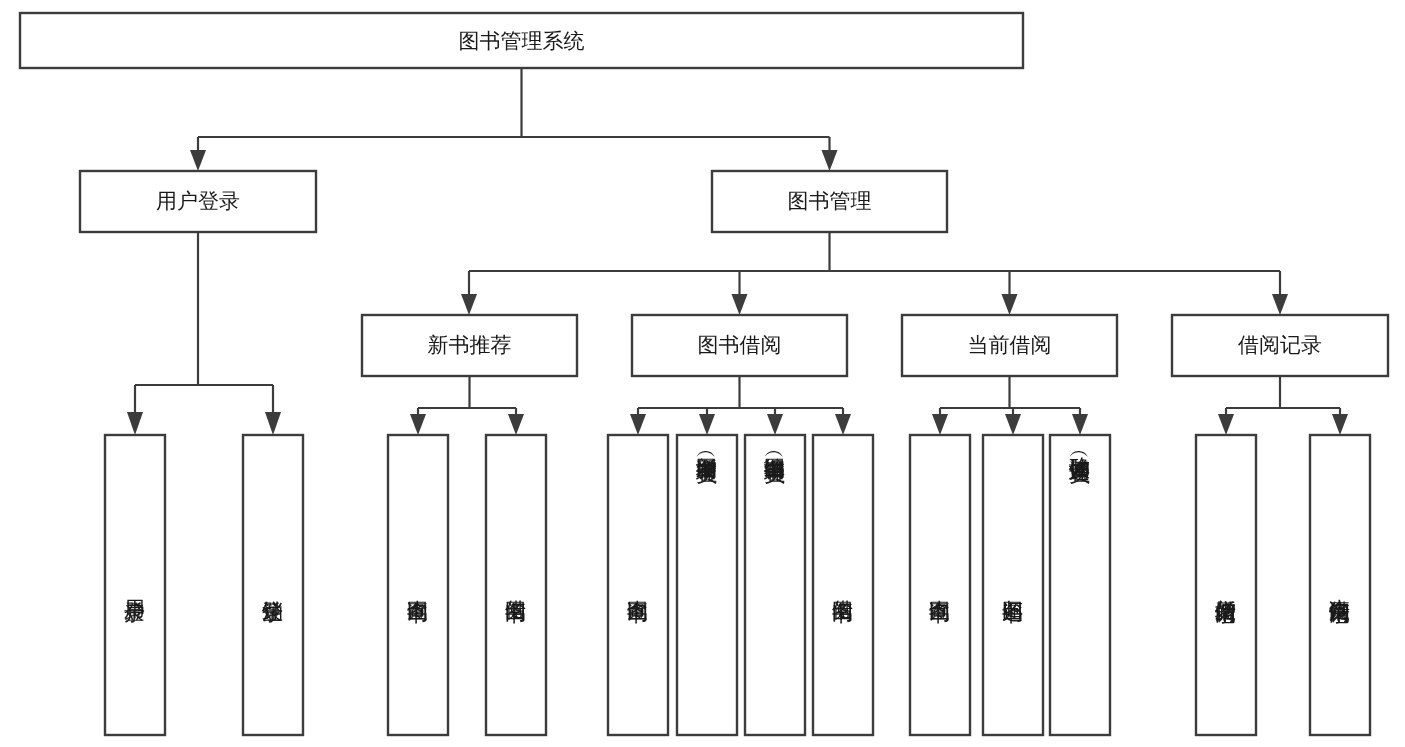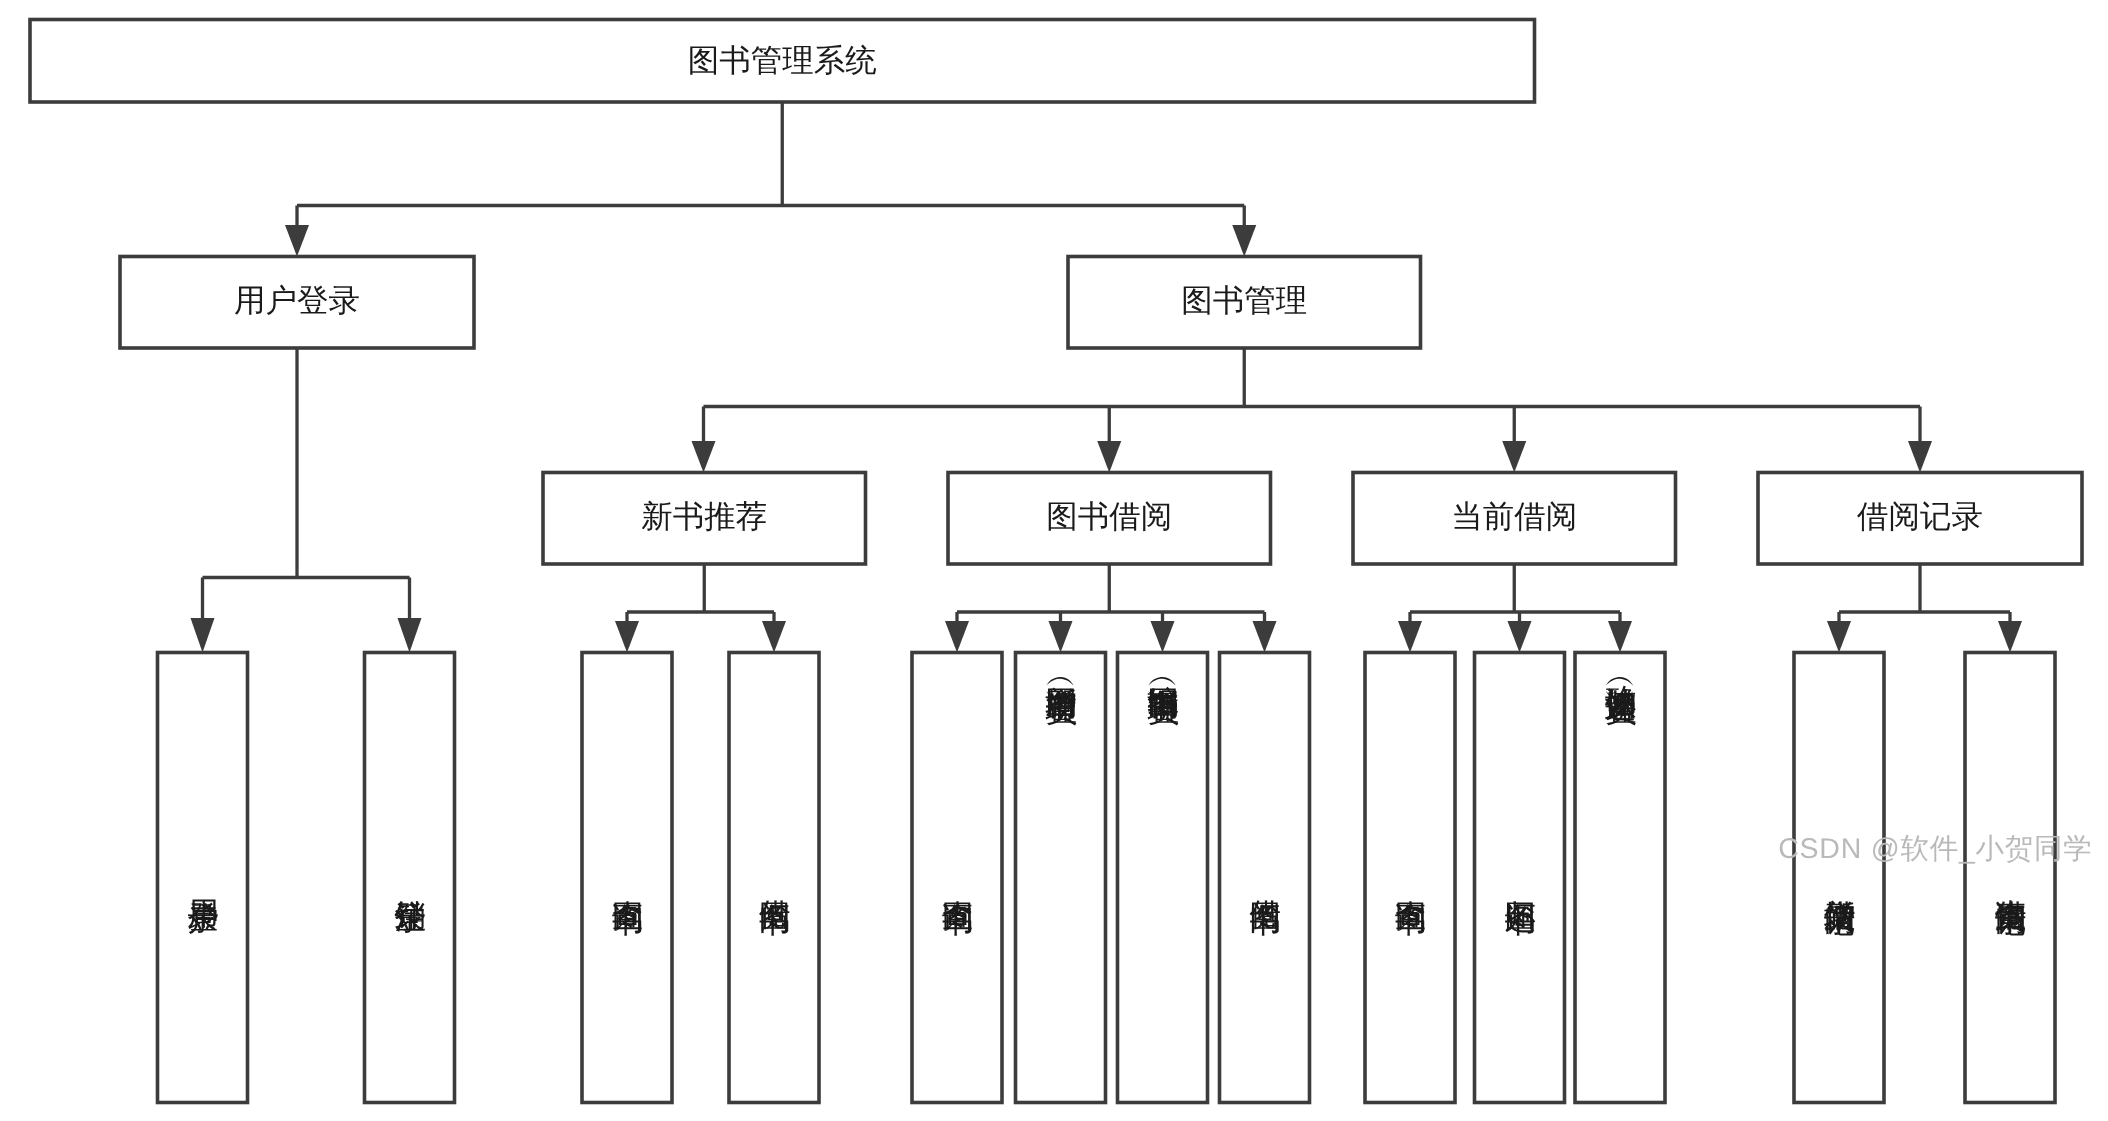--- a/index.html
+++ b/index.html
@@ -248,14 +248,13 @@
   <div class="vlabel-wrap" style="left:1050px; top:440px; width:60px; height:290px; align-items:flex-start;">
     <span class="node-label-v">确认归还（管理员）</span>
   </div>
   <div class="vlabel-wrap" style="left:1196px; top:435px; width:60px; height:300px;">
     <span class="node-label-v">新增借阅记录</span>
   </div>
   <div class="vlabel-wrap" style="left:1310px; top:435px; width:60px; height:300px;">
     <span class="node-label-v">查询借阅记录</span>
   </div>
 
-  <div class="watermark">CSDN @软件_小贺同学</div>
 </div>
 
 </body></html>

